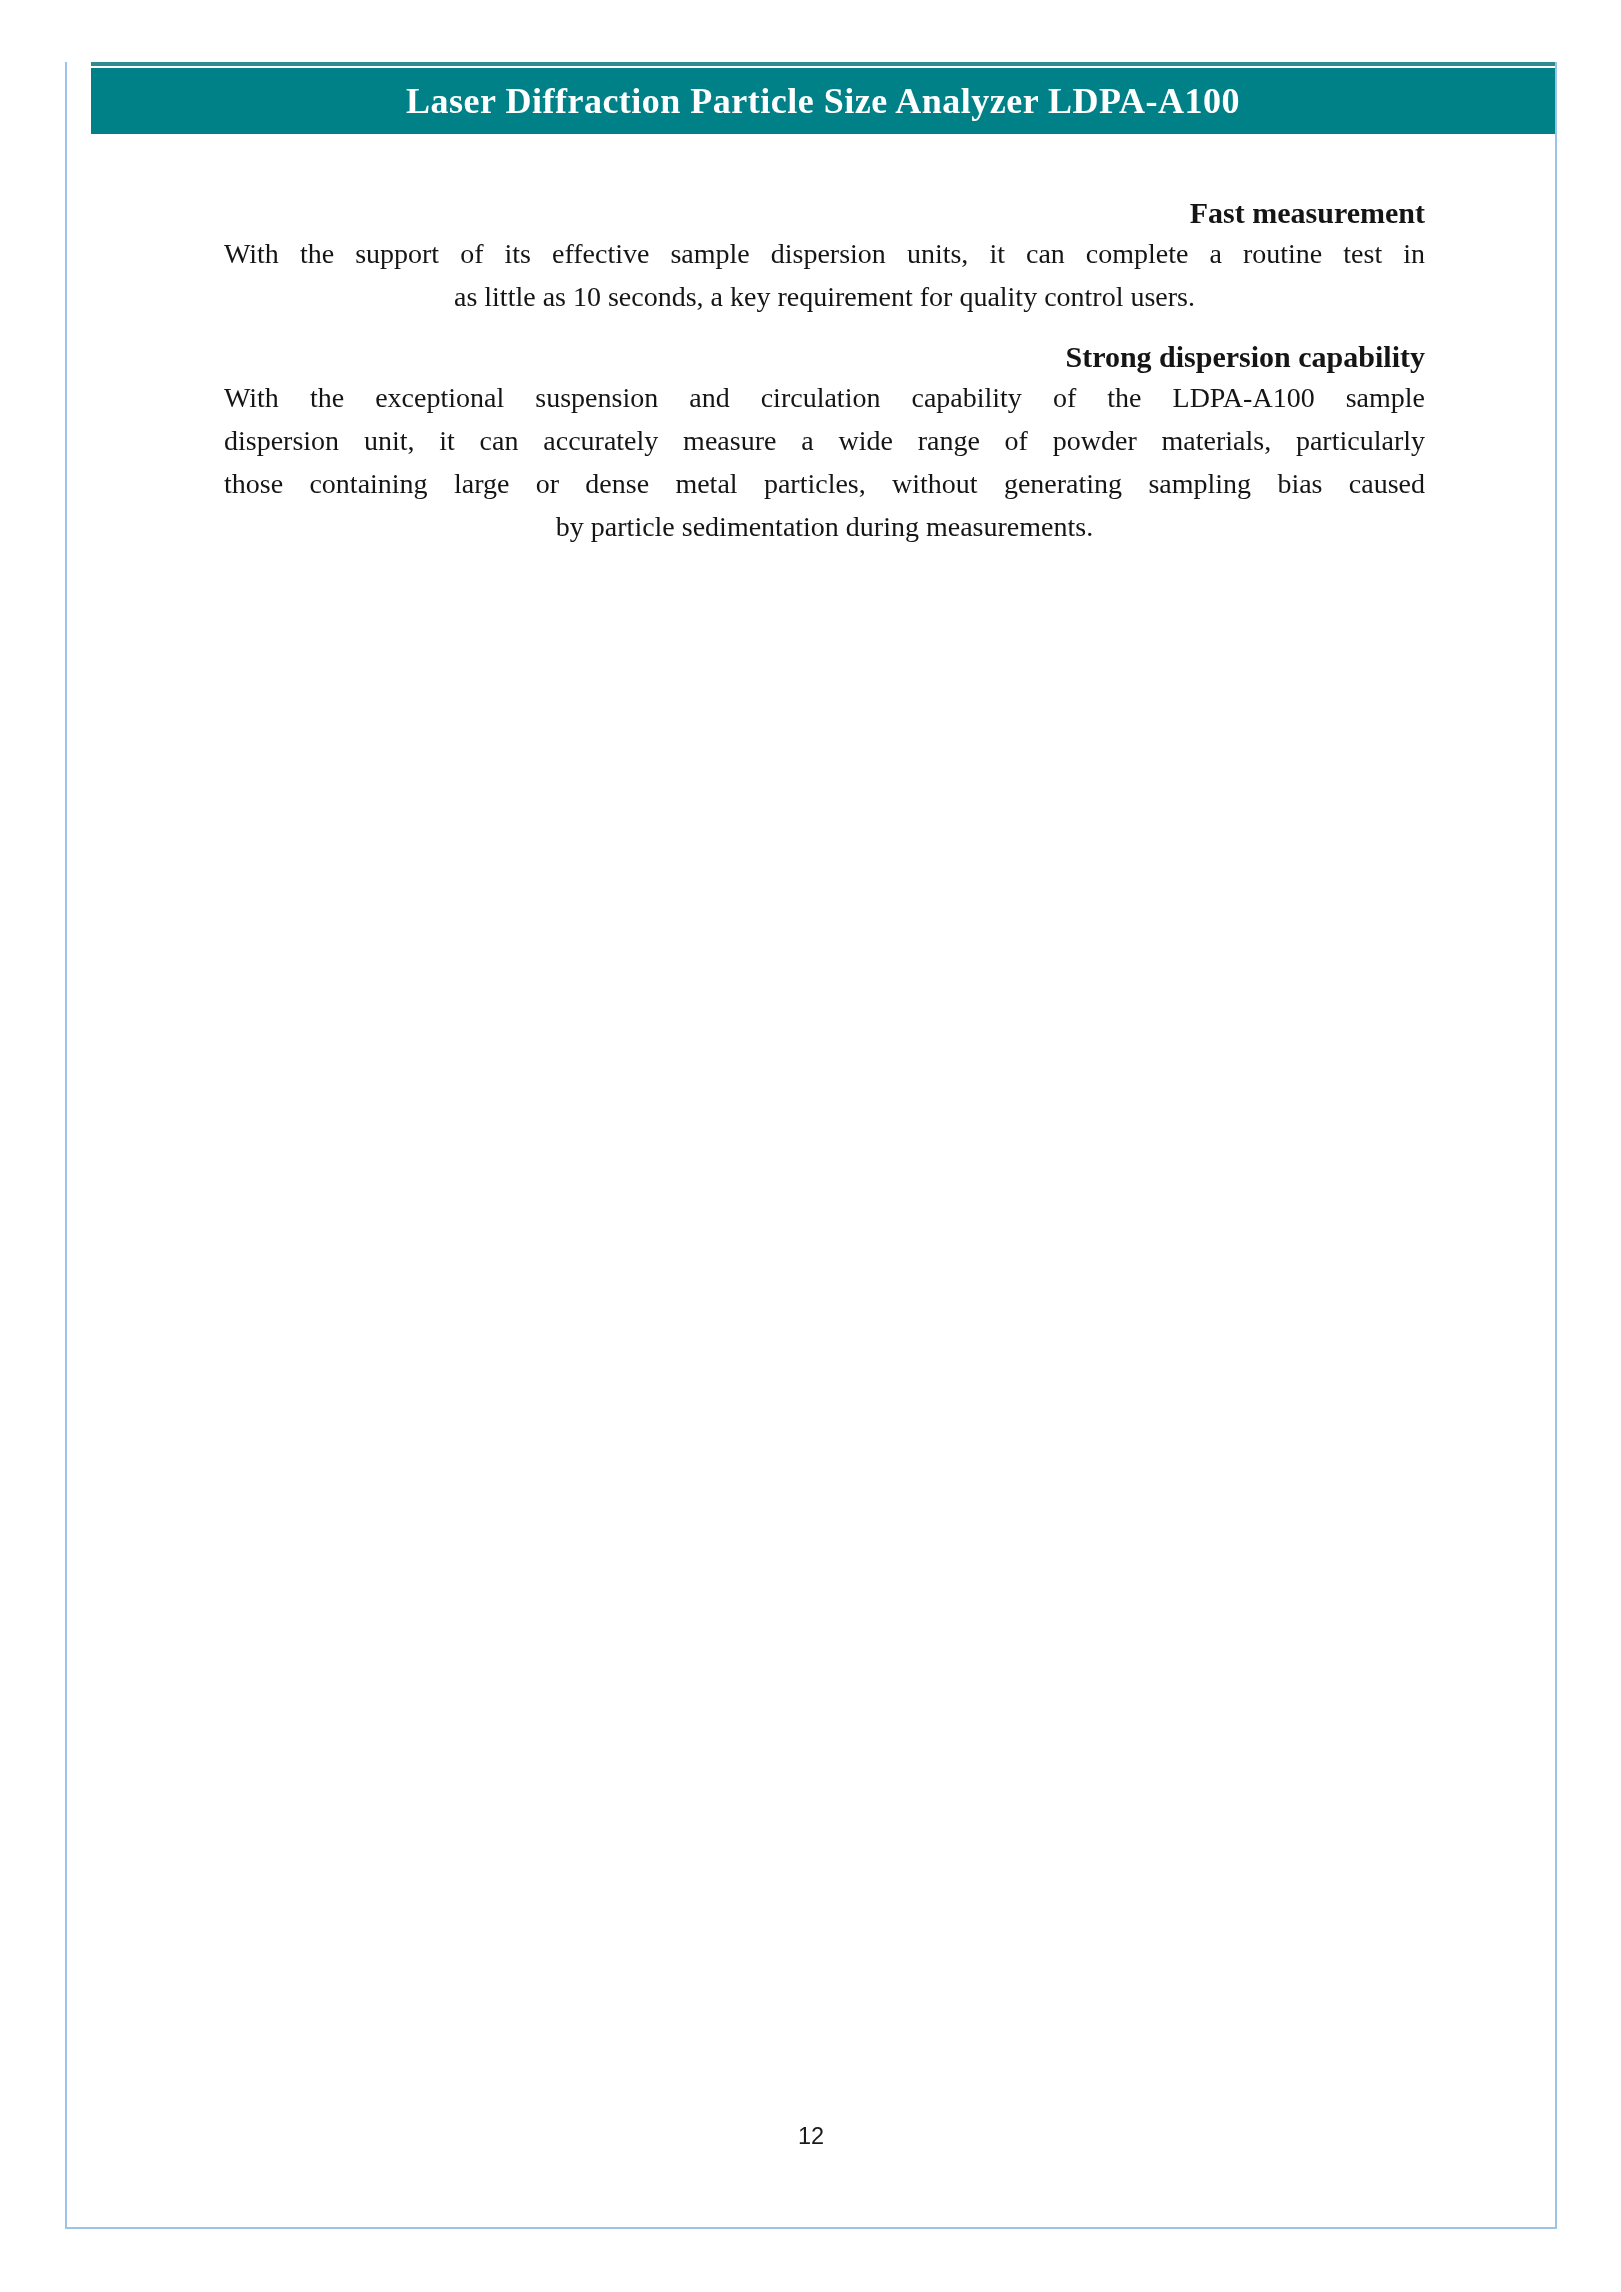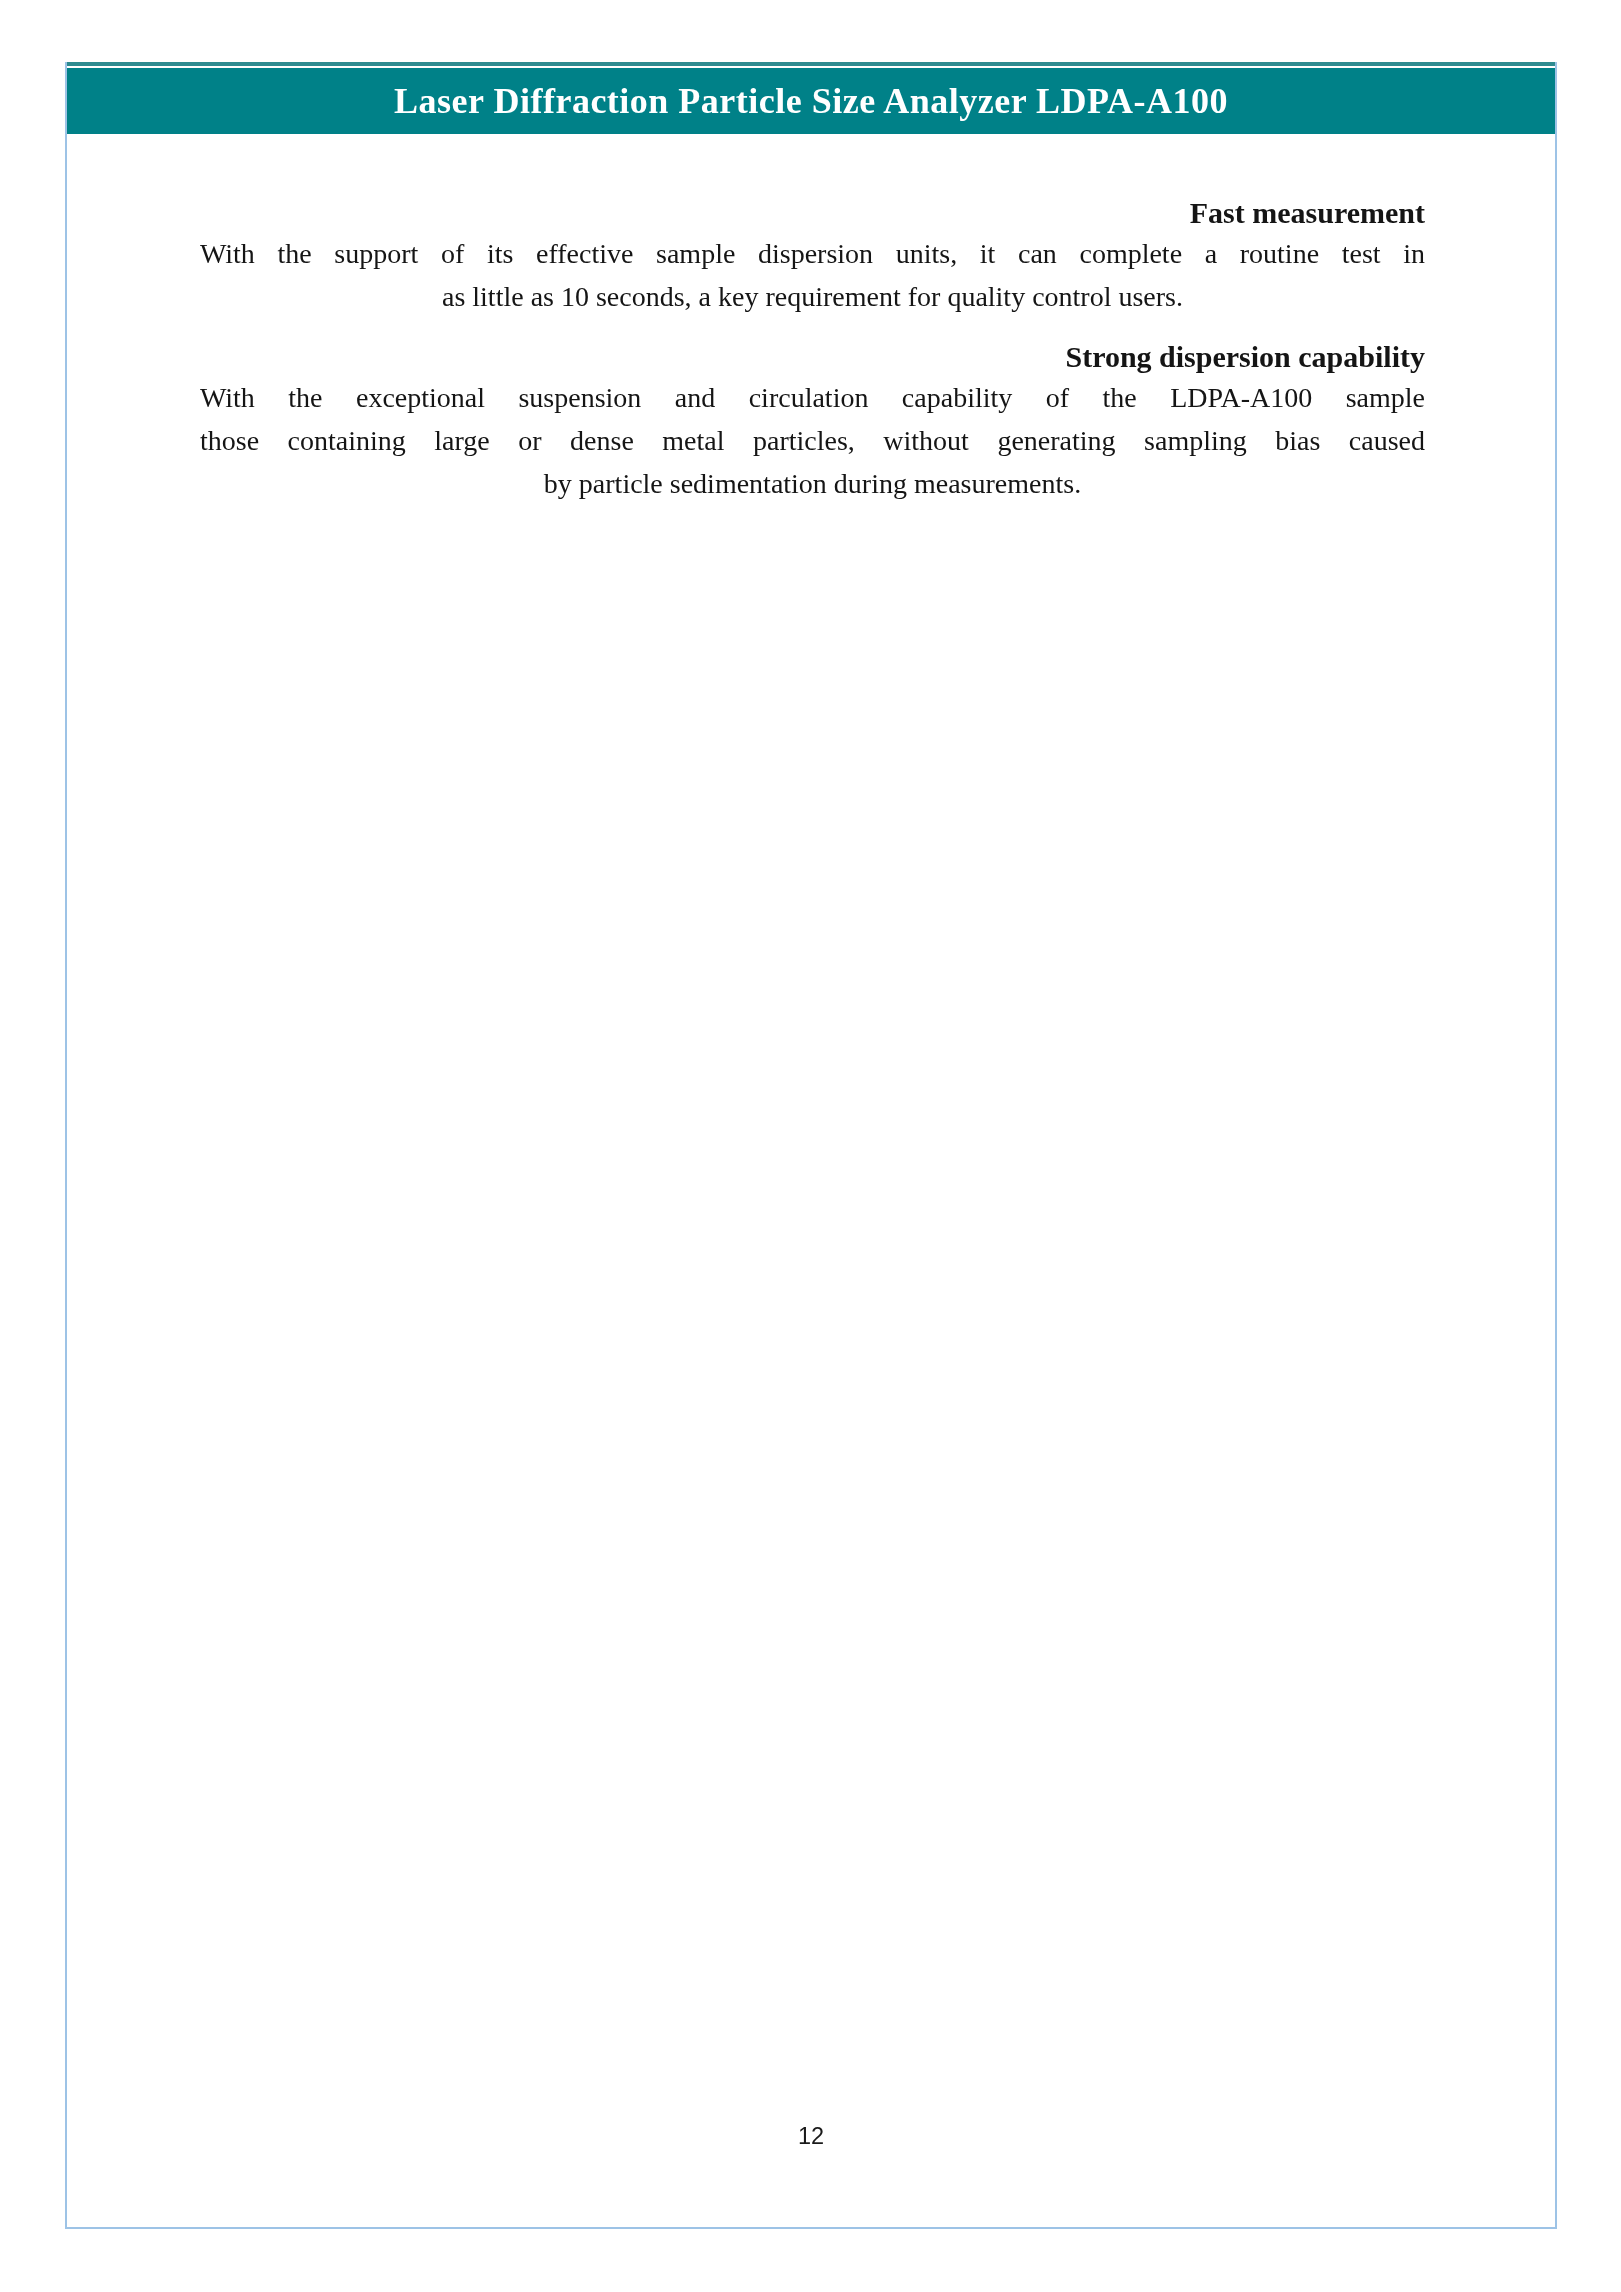--- a/index.html
+++ b/index.html
@@ -14,20 +14,21 @@
   .page-box {
     position: absolute;
     left: 65px;
     top: 62px;
     width: 1492px;
     height: 2167px;
     border: 2.9px solid #9DC3E6;
     border-top: none;
     box-sizing: border-box;
     background: #ffffff;
+    padding-left: 24px;
   }
   .banner {
     border-top: 4.9px solid #2E8B90;
     background: #ffffff;
   }
   .banner-fill {
     margin-top: 2px;
     height: 66px;
     background: #008188;
     display: flex;
@@ -98,20 +99,21 @@
 
     <div class="para">
       <div class="jline">With the support of its effective sample dispersion units, it can complete a routine test in</div>
       <div class="lline">as little as 10 seconds, a key requirement for quality control users.</div>
     </div>
 
     <h2 class="section-heading second">Strong dispersion capability</h2>
 
     <div class="para">
       <div class="jline">With the exceptional suspension and circulation capability of the LDPA-A100 sample</div>
+      <div class="jline">dispersion unit, it can accurately measure a wide range of powder materials, particularly</div>
       <div class="jline">those containing large or dense metal particles, without generating sampling bias caused</div>
       <div class="lline">by particle sedimentation during measurements.</div>
     </div>
 
   </main>
 
   <div class="page-number">12</div>
 
 </div>
 

